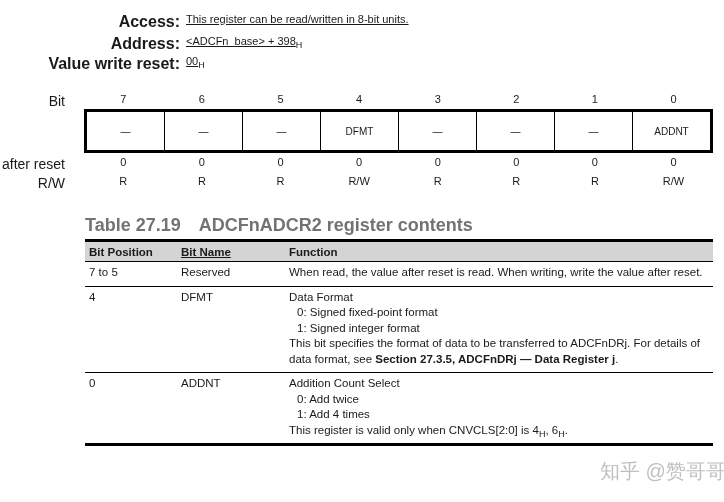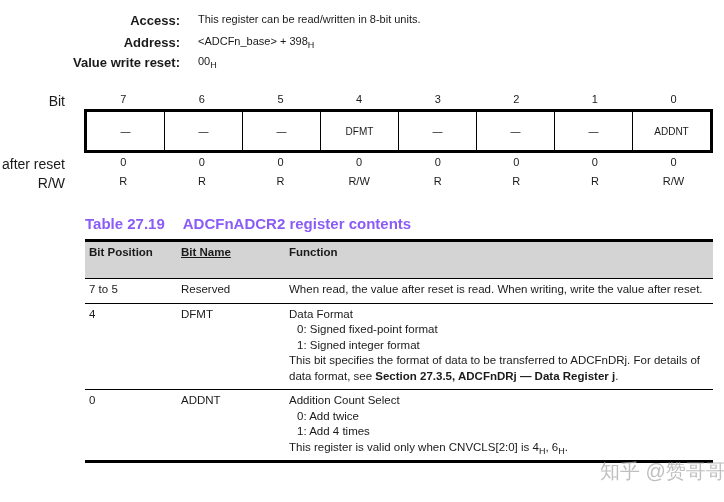--- a/index.html
+++ b/index.html
@@ -1,34 +1,34 @@
 <!DOCTYPE html>
 <html><head>
 <meta charset="utf-8">
 <style>
   html, body { margin:0; padding:0; background:#ffffff; }
   body { width:724px; height:502px; position:relative; overflow:hidden;
          font-family:"Liberation Sans", sans-serif; color:#1a1a1a; }
-  .meta-label { position:absolute; right:544px; font-size:13px; font-weight:bold; text-align:right; white-space:nowrap; }
-  .meta-value { position:absolute; left:198px; font-size:11px; white-space:nowrap; }
+  .meta-label { position:absolute; right:544px; font-size:16px; font-weight:bold; text-align:right; white-space:nowrap; }
+  .meta-value { position:absolute; left:186px; font-size:11px; white-space:nowrap;text-decoration:underline; }
   sub { font-size:9px; vertical-align:-3px; line-height:0; }
 
   .rowlabel { position:absolute; right:659px; font-size:14px; text-align:right; white-space:nowrap; }
   .bitcell { position:absolute; width:78.6px; text-align:center; font-size:11px; }
   .regbox { position:absolute; left:84px; top:109px; width:629px; height:44px;
             border-top:3px solid #000; border-bottom:3px solid #000;
             border-left:3px solid #000; border-right:3px solid #000; box-sizing:border-box; display:flex; }
   .regfield { flex:1; display:flex; align-items:center; justify-content:center; font-size:10px;
               border-right:1px solid #000; }
   .regfield:last-child { border-right:none; }
 
-  .tabtitle { position:absolute; left:85px; top:215px; font-size:15px; font-weight:bold; color:#8b5cf6; white-space:nowrap; }
+  .tabtitle { position:absolute; left:85px; top:215px; font-size:18px; font-weight:bold; color:#737373; white-space:nowrap; }
   .tabtitle .num { margin-right:18px; }
   table.regtab { position:absolute; left:85px; top:239px; width:628px; border-collapse:collapse; font-size:11.5px; }
-  table.regtab th { background:#d4d4d4; text-align:left; font-weight:bold; padding:4px 4px 20px 4px; border-top:3px solid #000; border-bottom:1px solid #000; }
+  table.regtab th { background:#d4d4d4; text-align:left; font-weight:bold; padding:4px 4px 3px 4px; border-top:3px solid #000; border-bottom:1px solid #000; }
   table.regtab td { vertical-align:top; padding:3px 4px 5px 4px; border-bottom:1px solid #000; line-height:15.5px;margin-top:40px; }
   table.regtab tr:last-child td { border-bottom:3px solid #000; }
   .c1 { width:84px; } .c2 { width:100px;text-decoration:underline; }
   .opt { padding-left:8px; }
   .watermark { position:absolute; left:600px; top:458px; font-size:20px; color:rgba(170,170,170,0.75); white-space:nowrap; }
 </style>
 </head>
 <body>
 
 <div class="meta-label" style="top:13px">Access:</div>

